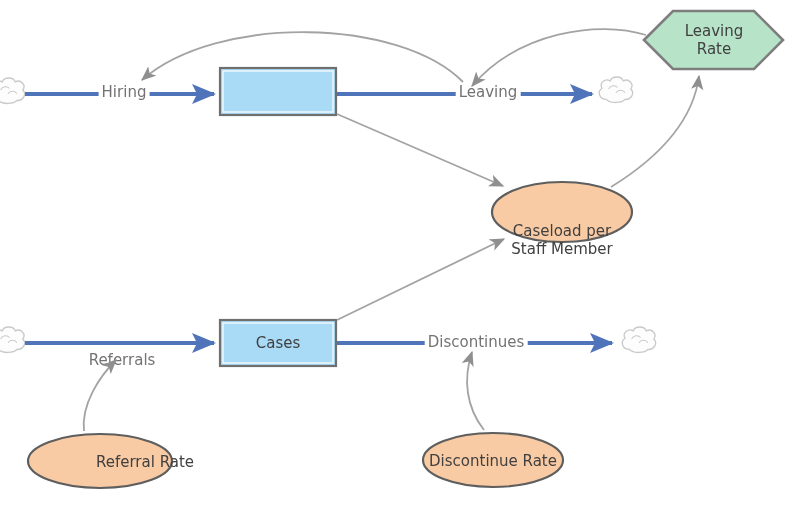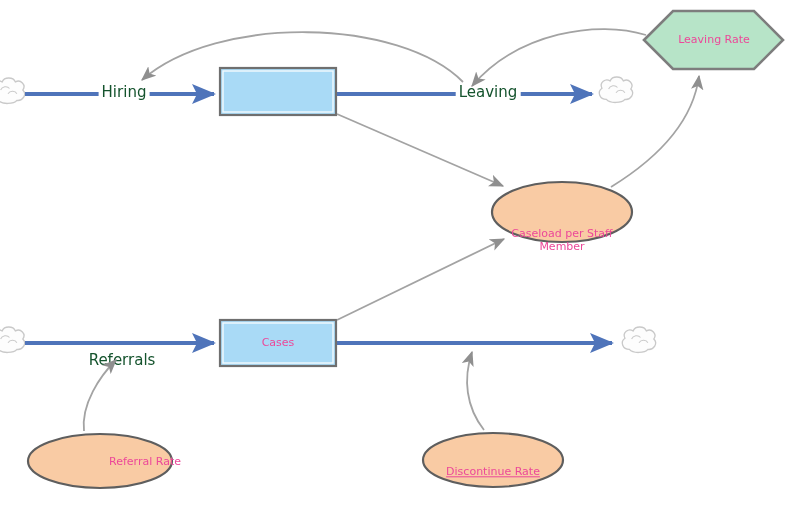--- a/index.html
+++ b/index.html
@@ -8,28 +8,28 @@
     width:800px;height:505px;
     background:#fff;
     overflow:hidden;
     font-family:"DejaVu Sans", sans-serif;
   }
   #canvas svg{position:absolute;left:0;top:0;}
   .lbl{
     position:absolute;
     transform:translate(-50%,-50%);
     text-align:center;
-    font-size:11px;
+    font-size:15px;
     line-height:1.22;
-    color:#ec4899;
+    color:#404040;
     white-space:normal;
     z-index:2;
   }
   .flow-label{
-    color:#14532d;
+    color:#737373;
     background:#ffffff;
     padding:0 3px;
     white-space:nowrap;
     font-size:15px;
   }
   .nowrap{white-space:nowrap;}
   .svg-under{z-index:1;}
   .svg-over{z-index:3;}
 </style>
 </head>
@@ -68,27 +68,28 @@
     <polygon points="644,40 673,11 754,11 783,40 754,69 673,69" stroke-width="2.6" fill="#b7e4c8" stroke="#7d7d7d"></polygon>
 
     <ellipse cx="562" cy="212" rx="70" ry="30" stroke-width="2.2" fill="#f9cba4" stroke="#5e5e5e"></ellipse>
     <ellipse cx="100" cy="461" rx="72" ry="27" stroke-width="2.2" fill="#f9cba4" stroke="#5e5e5e"></ellipse>
     <ellipse cx="493" cy="460" rx="70" ry="27" stroke-width="2.2" fill="#f9cba4" stroke="#5e5e5e"></ellipse>
   </svg>
 
   <div class="lbl flow-label" style="left:124px;top:92px;">Hiring</div>
   <div class="lbl flow-label" style="left:488px;top:92px;">Leaving</div>
   <div class="lbl flow-label" style="left:122px;top:360px;">Referrals</div>
+  <div class="lbl flow-label" style="left:476px;top:342px;">Discontinues</div>
 
   <div class="lbl" style="left:278px;top:343px;width:100px;">Cases</div>
 
   <div class="lbl" style="left:714px;top:40px;width:80px;">Leaving Rate</div>
   <div class="lbl" style="left:562px;top:212px;width:124px;margin-top:28px;">Caseload per Staff Member</div>
   <div class="lbl nowrap" style="left:100px;top:462px;margin-left:45px;">Referral Rate</div>
-  <div class="lbl nowrap" style="left:493px;top:472px;text-decoration:underline;">Discontinue Rate</div>
+  <div class="lbl nowrap" style="left:493px;top:461px;">Discontinue Rate</div>
 
   <svg class="svg-over" width="800" height="505" viewBox="0 0 800 505" style="pointer-events:none;">
     <defs>
       <marker id="grayArrow" viewBox="0 0 12 10" refX="11" refY="5" markerWidth="15" markerHeight="12.5" markerUnits="userSpaceOnUse" orient="auto">
         <path d="M0,0 L12,5 L0,10 L3,5 Z" fill="#8f8f8f"></path>
       </marker>
     </defs>
 
     <path d="M 463 82 C 400 18 218 14 142 80" fill="none" stroke-width="1.8" marker-end="url(#grayArrow)" stroke="#a3a3a3"></path>
 

